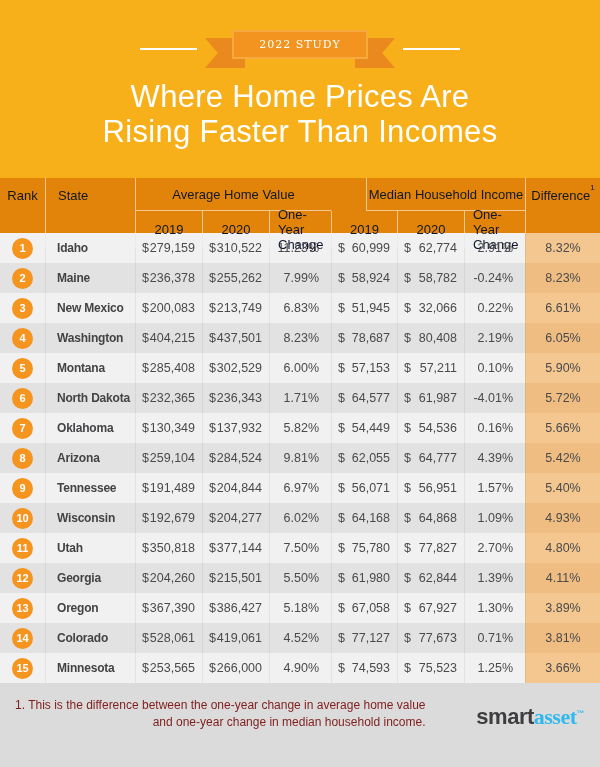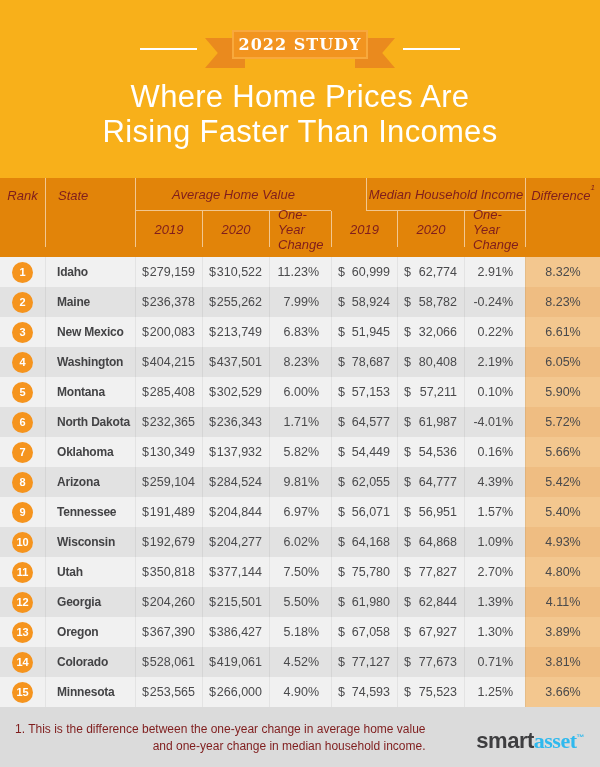--- a/index.html
+++ b/index.html
@@ -18,34 +18,34 @@
   .ribbon-tail { position:absolute; top:10px; width:40px; height:30px; background: var(--ribbon_dark, #EA8A1E); }
   .ribbon-tail.left  { left:205px; clip-path: polygon(0 0, 100% 0, 100% 100%, 0 100%, 32% 50%); }
   .ribbon-tail.right { right:205px; clip-path: polygon(0 0, 100% 0, 68% 50%, 100% 100%, 0 100%); }
   .ribbon-center {
     position:absolute; left:232px; top:2px; width:136px; height:29px;
     background: var(--ribbon_orange, #F2941F);
     border:2px solid #F8A93D;
     display:flex; align-items:center; justify-content:center;
   }
   .ribbon-label {
-    color:#fff; font-family:"DejaVu Serif", serif; font-weight:bold;
-    font-size:16px; letter-spacing:1px; white-space:nowrap;
+    color:#fff; font-family:"DejaVu Serif", serif; font-weight:normal;
+    font-size:11px; letter-spacing:1px; white-space:nowrap;
   }
   .title {
     position:absolute; top:79px; left:0; width:600px; text-align:center;
     color:#fff; font-size:31px; line-height:35px; font-weight:300; letter-spacing:0.3px;
   }
   
   .thead {
-    height:79px; background: var(--header_orange, #E28409);
+    height:55px; background: var(--header_orange, #E28409);
     display:grid;
     grid-template-columns:45px 90px 67px 67px 62px 66px 67px 61px 75px;
     grid-template-rows:33px 36px;
-    color:#7f1d1d; font-size:13px;font-style:italic;
+    color:#0f172a; font-size:13px;
   }
   .th { display:flex; }
   .bL { border-left:1px solid rgba(255,255,255,0.55); }
   .bB { border-bottom:1px solid rgba(255,255,255,0.55); }
   .th-rank { grid-area:1/1/3/2; justify-content:center; padding-top:10px; }
   .th-state { grid-area:1/2/3/3; padding:10px 0 0 12px; }
   .th-group-ahv { grid-area:1/3/2/6; align-items:center; justify-content:center; }
   .th-group-mhi { grid-area:1/6/2/9; align-items:center; justify-content:center;margin-left:35px; }
   .th-diff { grid-area:1/9/3/10; justify-content:center; padding-top:10px; }
   .th-sub { grid-row:2; align-items:center; justify-content:center; }

